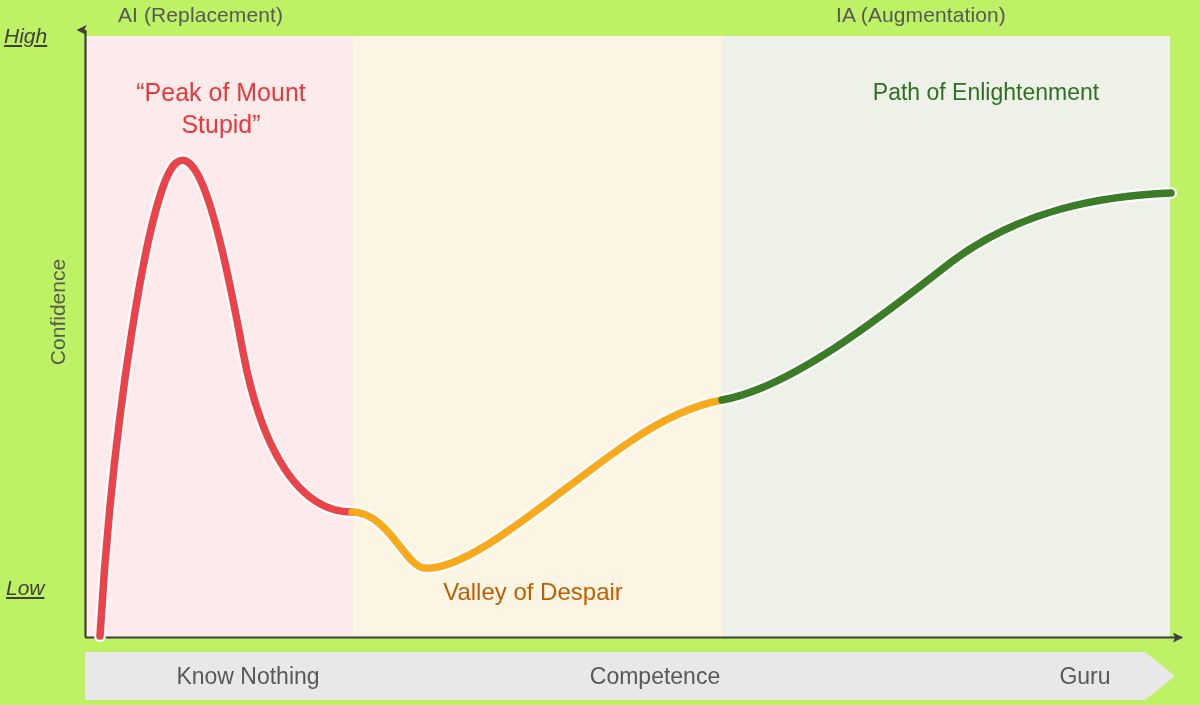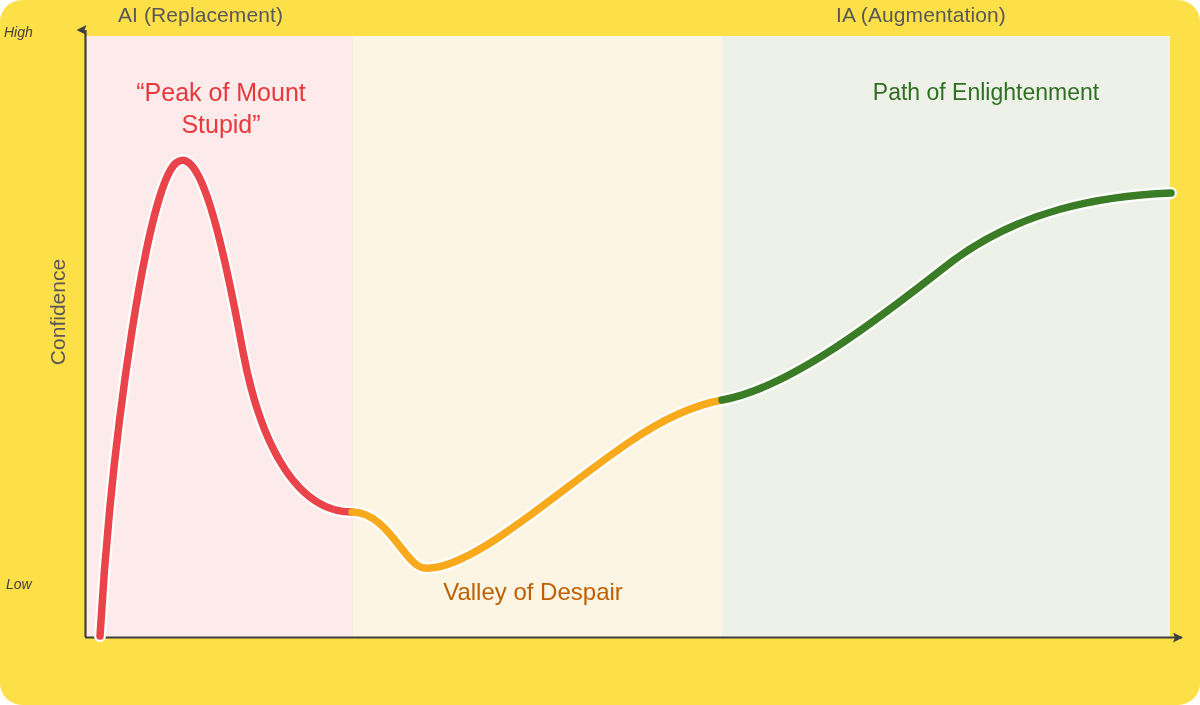--- a/index.html
+++ b/index.html
@@ -4,24 +4,23 @@
 <style>
   html, body {
     margin: 0;
     padding: 0;
     background: #ffffff;
   }
   #stage {
     position: relative;
     width: 1200px;
     height: 705px;
-    background: #fde047;
+    background: #bef264;
     font-family: "Liberation Sans", sans-serif;
     overflow: hidden;
-    border-radius: 22px;
   }
 
   
   .band {
     position: absolute;
     top: 36px;
     height: 601px;
   }
   #band-ai      { left: 85px;  width: 268px; background: #fcebea; }
   #band-mid     { left: 353px; width: 369px; background: #fdf5e4; }
@@ -37,23 +36,24 @@
     white-space: nowrap;
     line-height: 30px;
   }
   #phase-title-ai { left: 118px; }
   #phase-title-ia { left: 836px; }
 
   
   .axis-end-label {
     position: absolute;
     font-style: italic;
-    font-size: 14px;
+    font-size: 21px;
     color: #404040;
     white-space: nowrap;
+    text-decoration: underline;
   }
   #label-high { left: 4px;  top: 24px; }
   #label-low  { left: 6px;  top: 576px; }
 
   
   #ylabel {
     position: absolute;
     left: -22px;
     top: 300px;
     width: 160px;
@@ -174,14 +174,22 @@
                C790,388 880,318 950,263
                C1020,210 1100,196 1171,193" fill="none" stroke="#3b7d26" stroke-width="7.5" stroke-linecap="round" stroke-linejoin="round"></path>
     </g>
   </svg>
 
   <div class="region-label" id="region-peak">“Peak of Mount
 Stupid”</div>
   <div class="region-label" id="region-valley">Valley of Despair</div>
   <div class="region-label" id="region-path">Path of Enlightenment</div>
 
+  <div id="progress-bar">
+    <svg width="1090" height="48" viewBox="0 0 1090 48">
+      <path d="M0,0 L1060,0 L1090,24 L1060,48 L0,48 Z" fill="#e8e8e8"></path>
+    </svg>
+    <div class="stage-label" id="stage-label-0">Know Nothing</div>
+    <div class="stage-label" id="stage-label-1">Competence</div>
+    <div class="stage-label" id="stage-label-2">Guru</div>
+  </div>
 
 </div>
 
 </body></html>

